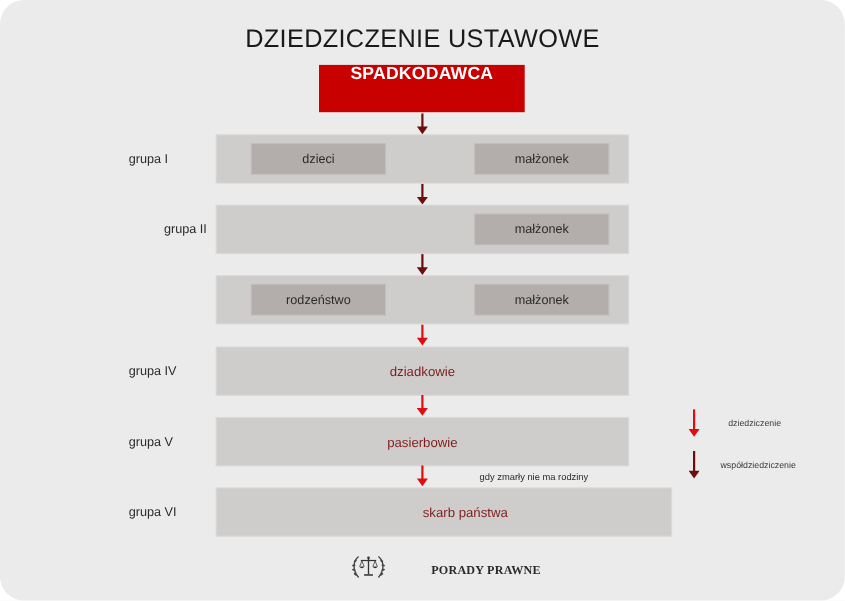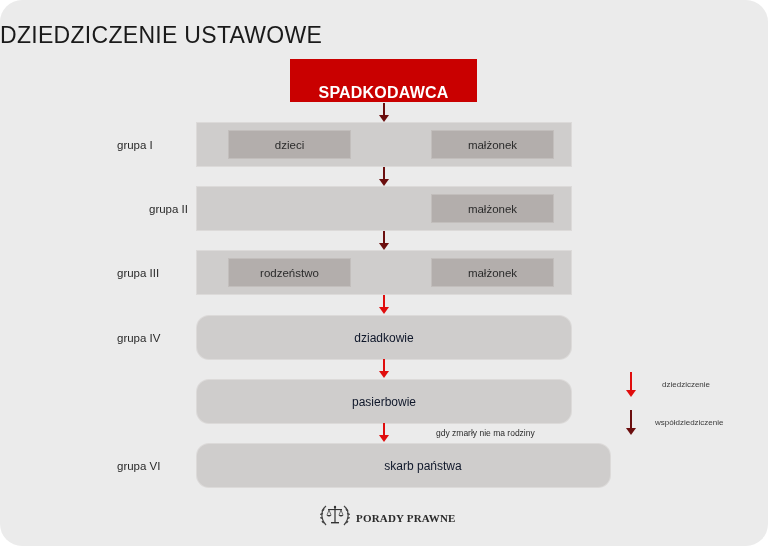--- a/index.html
+++ b/index.html
@@ -19,35 +19,36 @@
       left: 0; top: 0;
       width: 768px;
       height: 546px;
       background: #ebebeb;
       border-radius: 22px;
     }
     .title {
       position: absolute;
       left: 0; top: 22px;
       width: 768px;
+      text-align: center;
       font-size: 23px;
       letter-spacing: 0.3px;
       color: #1a1a1a;
       font-weight: normal;
     }
     .root-box {
       position: absolute;
       left: 290px; top: 59px;
       width: 187px; height: 43px;
       background: #c90000;
       color: #ffffff;
       font-weight: bold;
       font-size: 16px;
       display: flex;
-      align-items: flex-end;
+      align-items: flex-start;
       justify-content: center;
       letter-spacing: 0.2px;
     }
     .group-label {
       position: absolute;
       left: 117px;
       font-size: 11.5px;
       color: #2a2a2a;
       height: 43px;
       display: flex;
@@ -59,22 +60,21 @@
       width: 374px;
       height: 43px;
       background: #cfcdcc;
       box-shadow: 0 0 0 1px #dcdad9;
     }
     .row-single {
       display: flex;
       align-items: center;
       justify-content: center;
       font-size: 12px;
-      color: #0f172a;
-      border-radius: 12px;
+      color: #7f1d1d;
     }
     .inner {
       position: absolute;
       top: 8px;
       width: 121px;
       height: 27px;
       background: #b3aeac;
       box-shadow: 0 0 0 1px #c2bebc;
       display: flex;
       align-items: center;
@@ -109,20 +109,21 @@
       display: flex;
       align-items: center;
       gap: 4px;
     }
     .logo-text {
       font-family: "Liberation Serif", "DejaVu Serif", serif;
       font-size: 11px;
       font-weight: bold;
       color: #2b2b2b;
       letter-spacing: 0.2px;
+      margin-left: 36px;
     }
   </style>
 </head>
 <body>
 
 <div class="card">
 
   <div class="title">DZIEDZICZENIE USTAWOWE</div>
 
   <div class="root-box">
@@ -160,21 +161,20 @@
       </div>
   </div>
 
   <div class="arrow" style="left:379px; top:231px;">
     <svg width="10" height="20" viewBox="0 0 10 20">
         <rect x="4" y="0" width="2" height="13" fill="#6b0e0e"></rect>
         <polygon points="0,12 10,12 5,19" fill="#6b0e0e"></polygon>
       </svg>
   </div>
 
-  <div class="group-label" style="top:251px;">grupa III</div>
   <div class="row" style="top:251px;">
     <div class="inner left">
         <span>rodzeństwo</span>
       </div>
     <div class="inner right">
         <span>małżonek</span>
       </div>
   </div>
 
   <div class="arrow" style="left:379px; top:295px;">
@@ -189,20 +189,21 @@
     <span>dziadkowie</span>
   </div>
 
   <div class="arrow" style="left:379px; top:359px;">
     <svg width="10" height="20" viewBox="0 0 10 20">
         <rect x="4" y="0" width="2" height="13" fill="#e00d0d"></rect>
         <polygon points="0,12 10,12 5,19" fill="#e00d0d"></polygon>
       </svg>
   </div>
 
+  <div class="group-label" style="top:380px;">grupa V</div>
   <div class="row row-single" style="top:380px;">
     <span>pasierbowie</span>
   </div>
 
   <div class="arrow" style="left:379px; top:423px;">
     <svg width="10" height="20" viewBox="0 0 10 20">
         <rect x="4" y="0" width="2" height="13" fill="#e00d0d"></rect>
         <polygon points="0,12 10,12 5,19" fill="#e00d0d"></polygon>
       </svg>
   </div>

